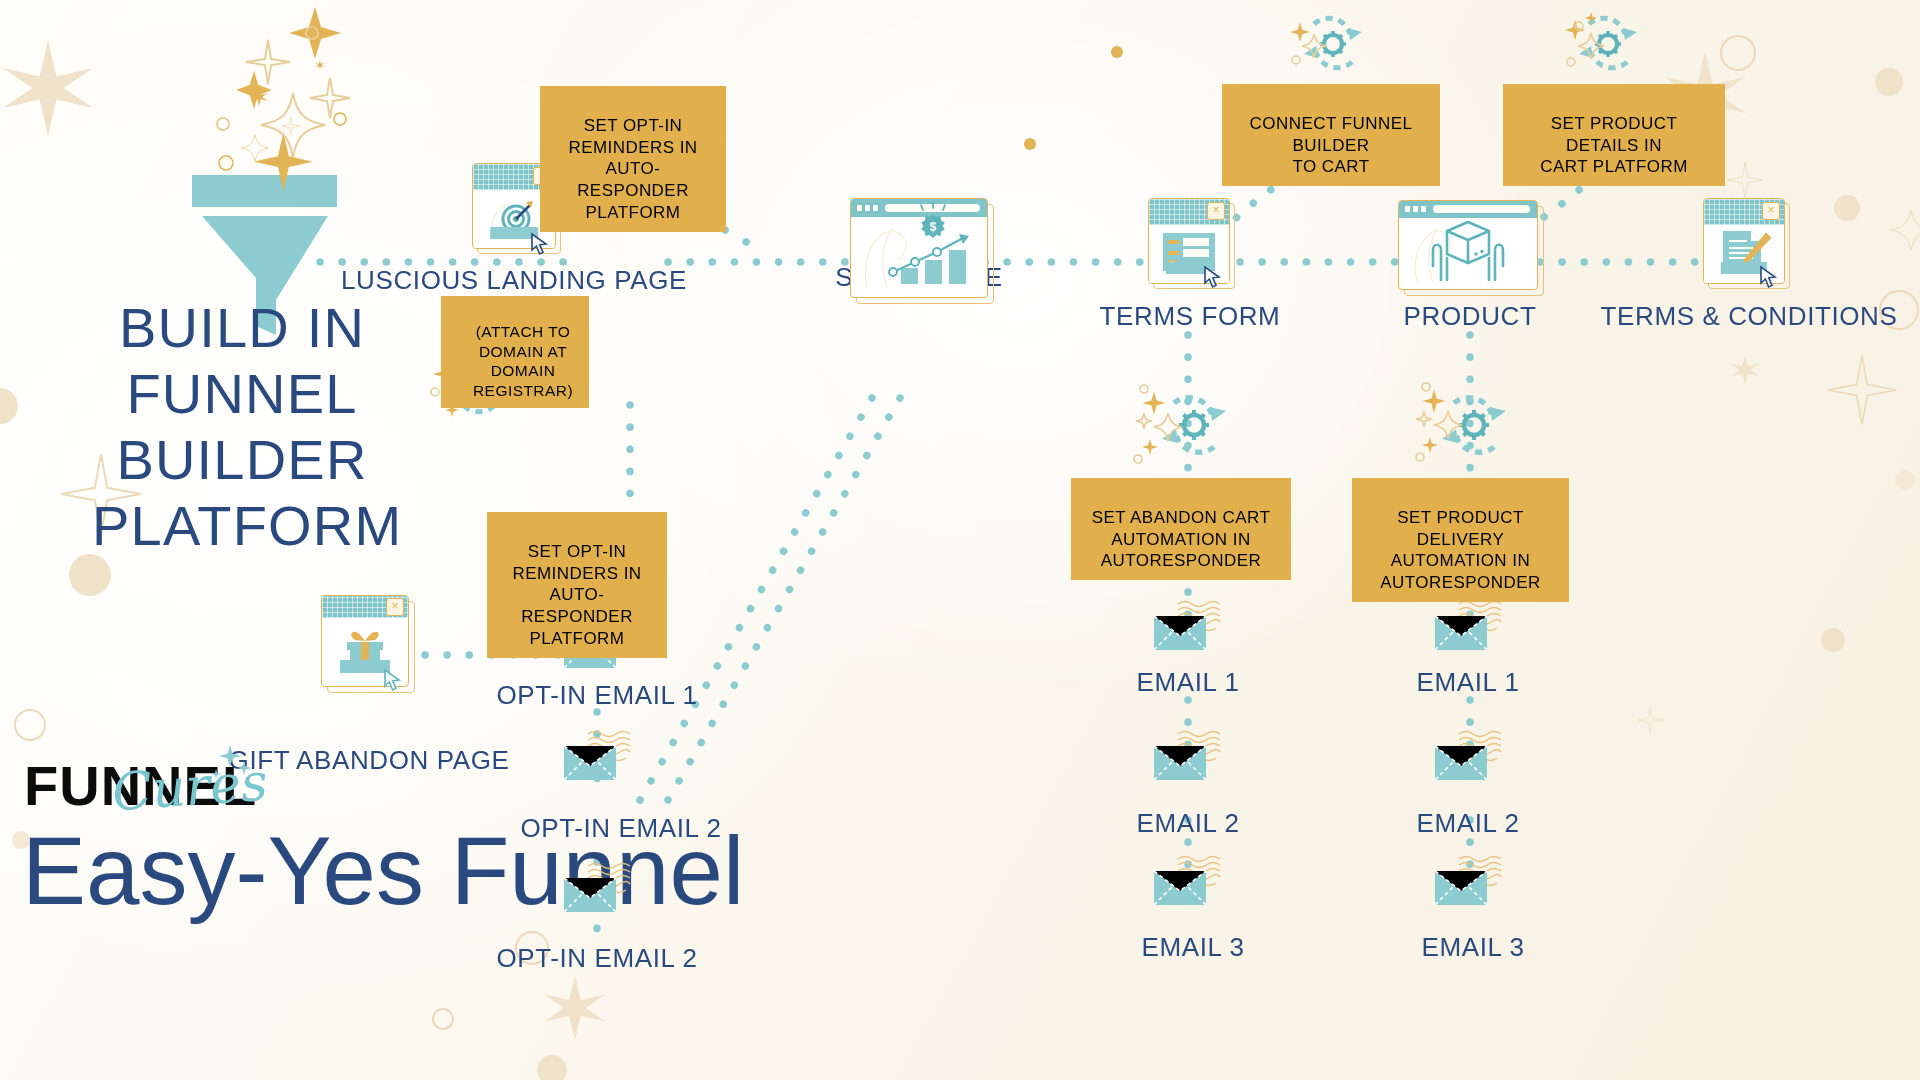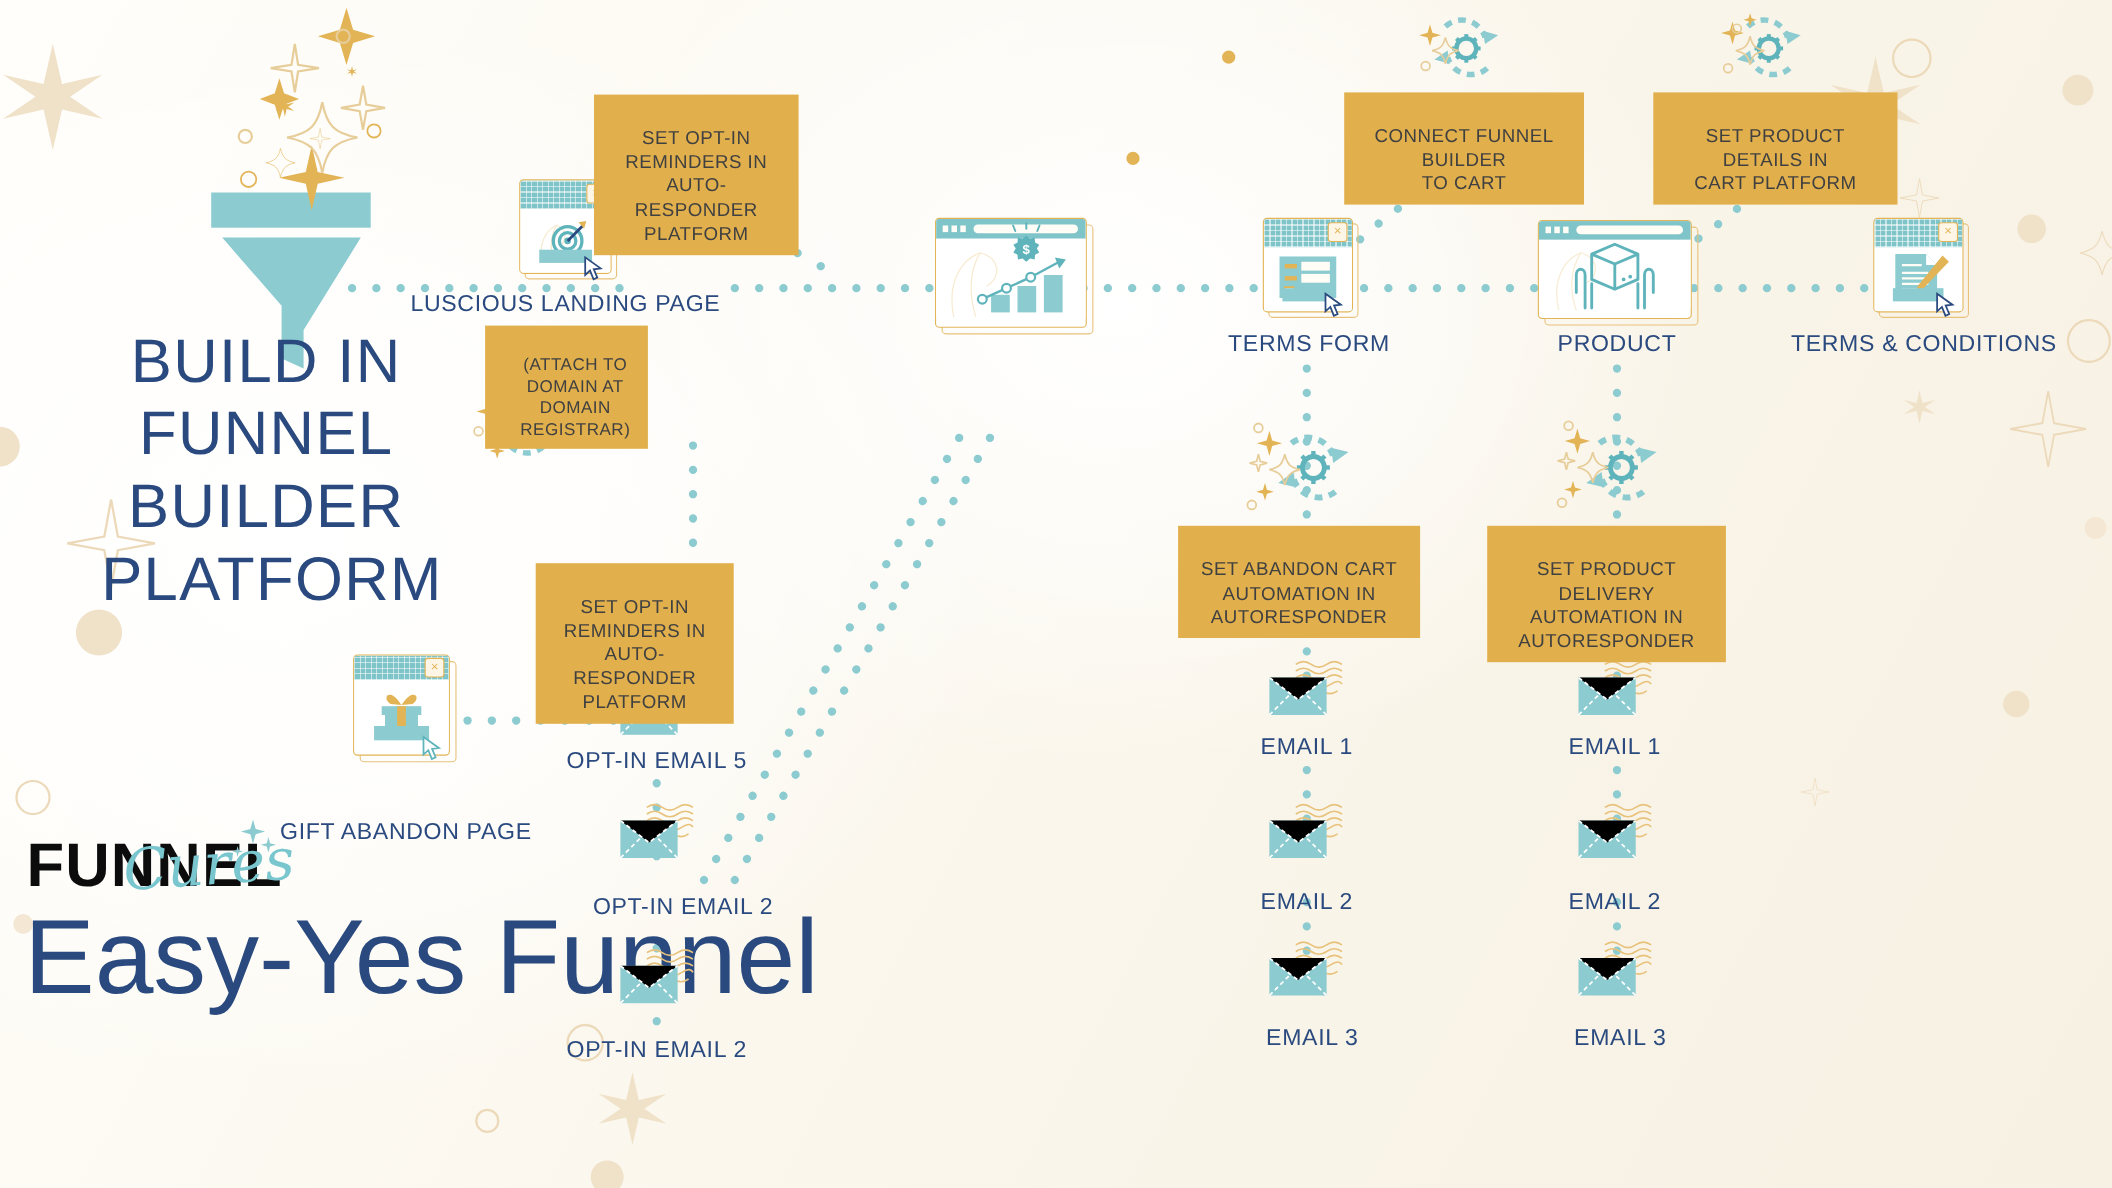--- a/index.html
+++ b/index.html
@@ -93,31 +93,31 @@
     width: 0; height: 0;
   }
   .cursor svg { position: absolute; left: 0; top: 0; overflow: visible; }
 
   
   .caption {
     position: absolute;
     left: 50%; transform: translateX(-50%);
     white-space: nowrap;
     color: #2A4A7F;
-    font-size: 21px;
+    font-size: 26px;
     letter-spacing: .6px;
     font-weight: 400;
     font-stretch: condensed;
   }
 
   
   .chip {
     position: absolute;
     background: #E1B04D;
-    color: #404040;
+    color: #000000;
     text-align: center;
     font-size: 17px;
     line-height: 1.28;
     letter-spacing: .45px;
     padding: 7px 14px 8px;
     font-stretch: condensed;
     z-index: 3;
   }
   .chip.small { font-size: 15.5px; padding: 6px 12px 7px; }
 
@@ -695,21 +695,21 @@
       <path d="M36 28 q7 -5 14 0 t14 0"></path>
     </g>
     <rect x="2" y="16" width="52" height="34" fill="#8CCBD0"></rect>
     <g stroke="#FFFFFF" stroke-width="1.6" stroke-dasharray="4 3">
       <path d="M2 16 L28 36 L54 16"></path>
         <path d="M2 50 L20 32"></path>
         <path d="M54 50 L36 32"></path>
     </g>
   </svg>
 </div>
-<div class="caption" style="left:597px; top:680px;">OPT-IN EMAIL 5</div>
+<div class="caption" style="left:597px; top:680px;">OPT-IN EMAIL 1</div>
 
 <div class="env" style="left:562px; top:730px;">
   <svg width="76" height="52" viewBox="0 0 76 52">
     <g fill="none" stroke="#E8C27B" stroke-width="1.5">
       <path d="M26 4 q7 -5 14 0 t14 0 t14 0"></path>
         <path d="M26 10 q7 -5 14 0 t14 0 t14 0"></path>
       <path d="M26 16 q7 -5 14 0 t14 0 t14 0"></path>
         <path d="M30 22 q7 -5 14 0 t14 0 t10 0"></path>
       <path d="M36 28 q7 -5 14 0 t14 0"></path>
     </g>

